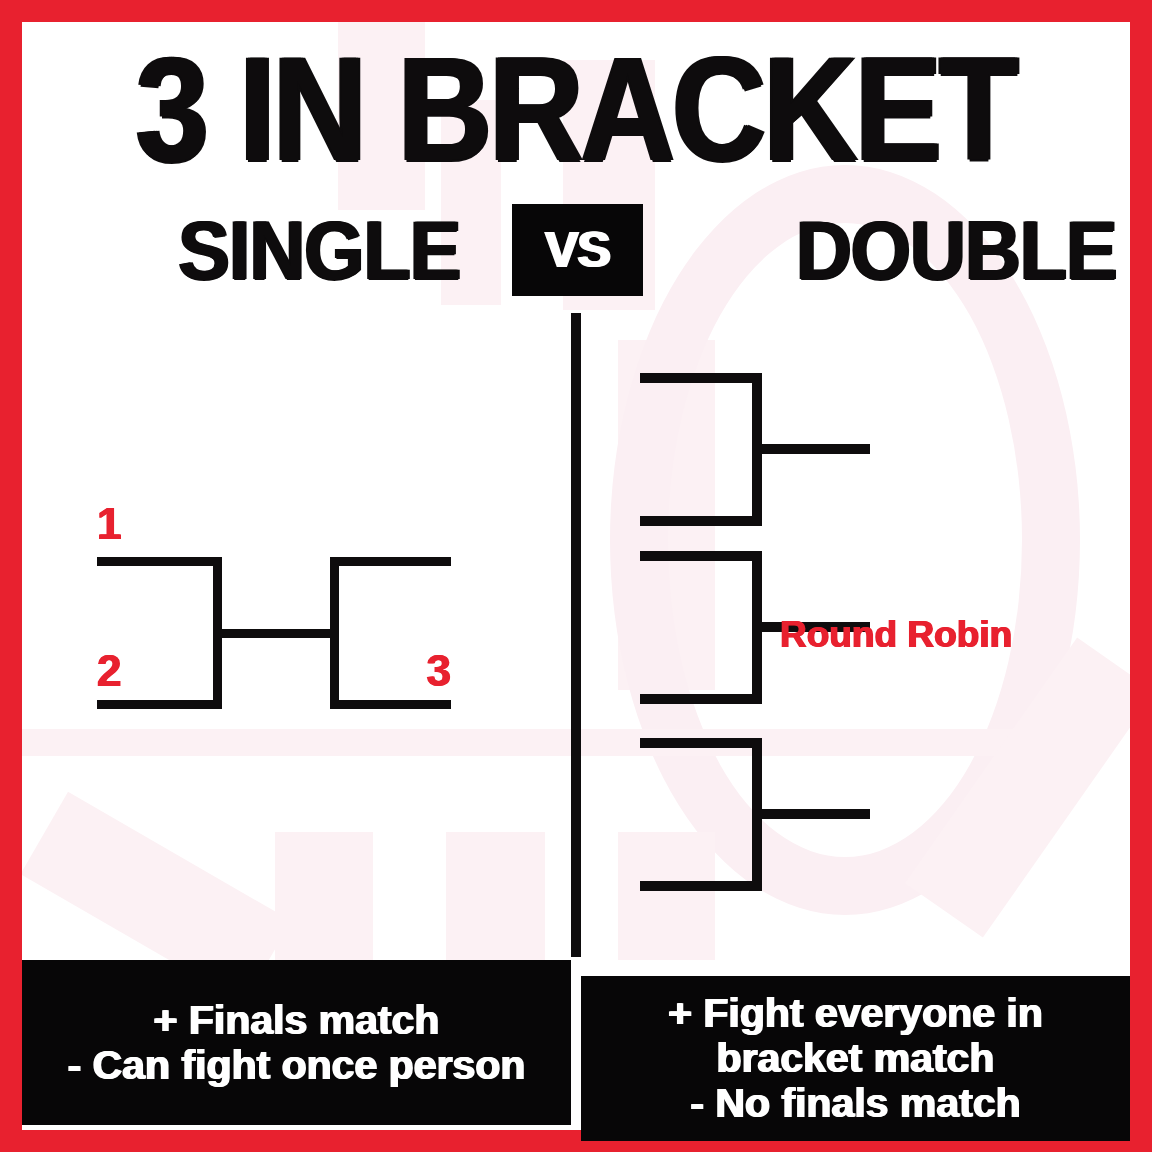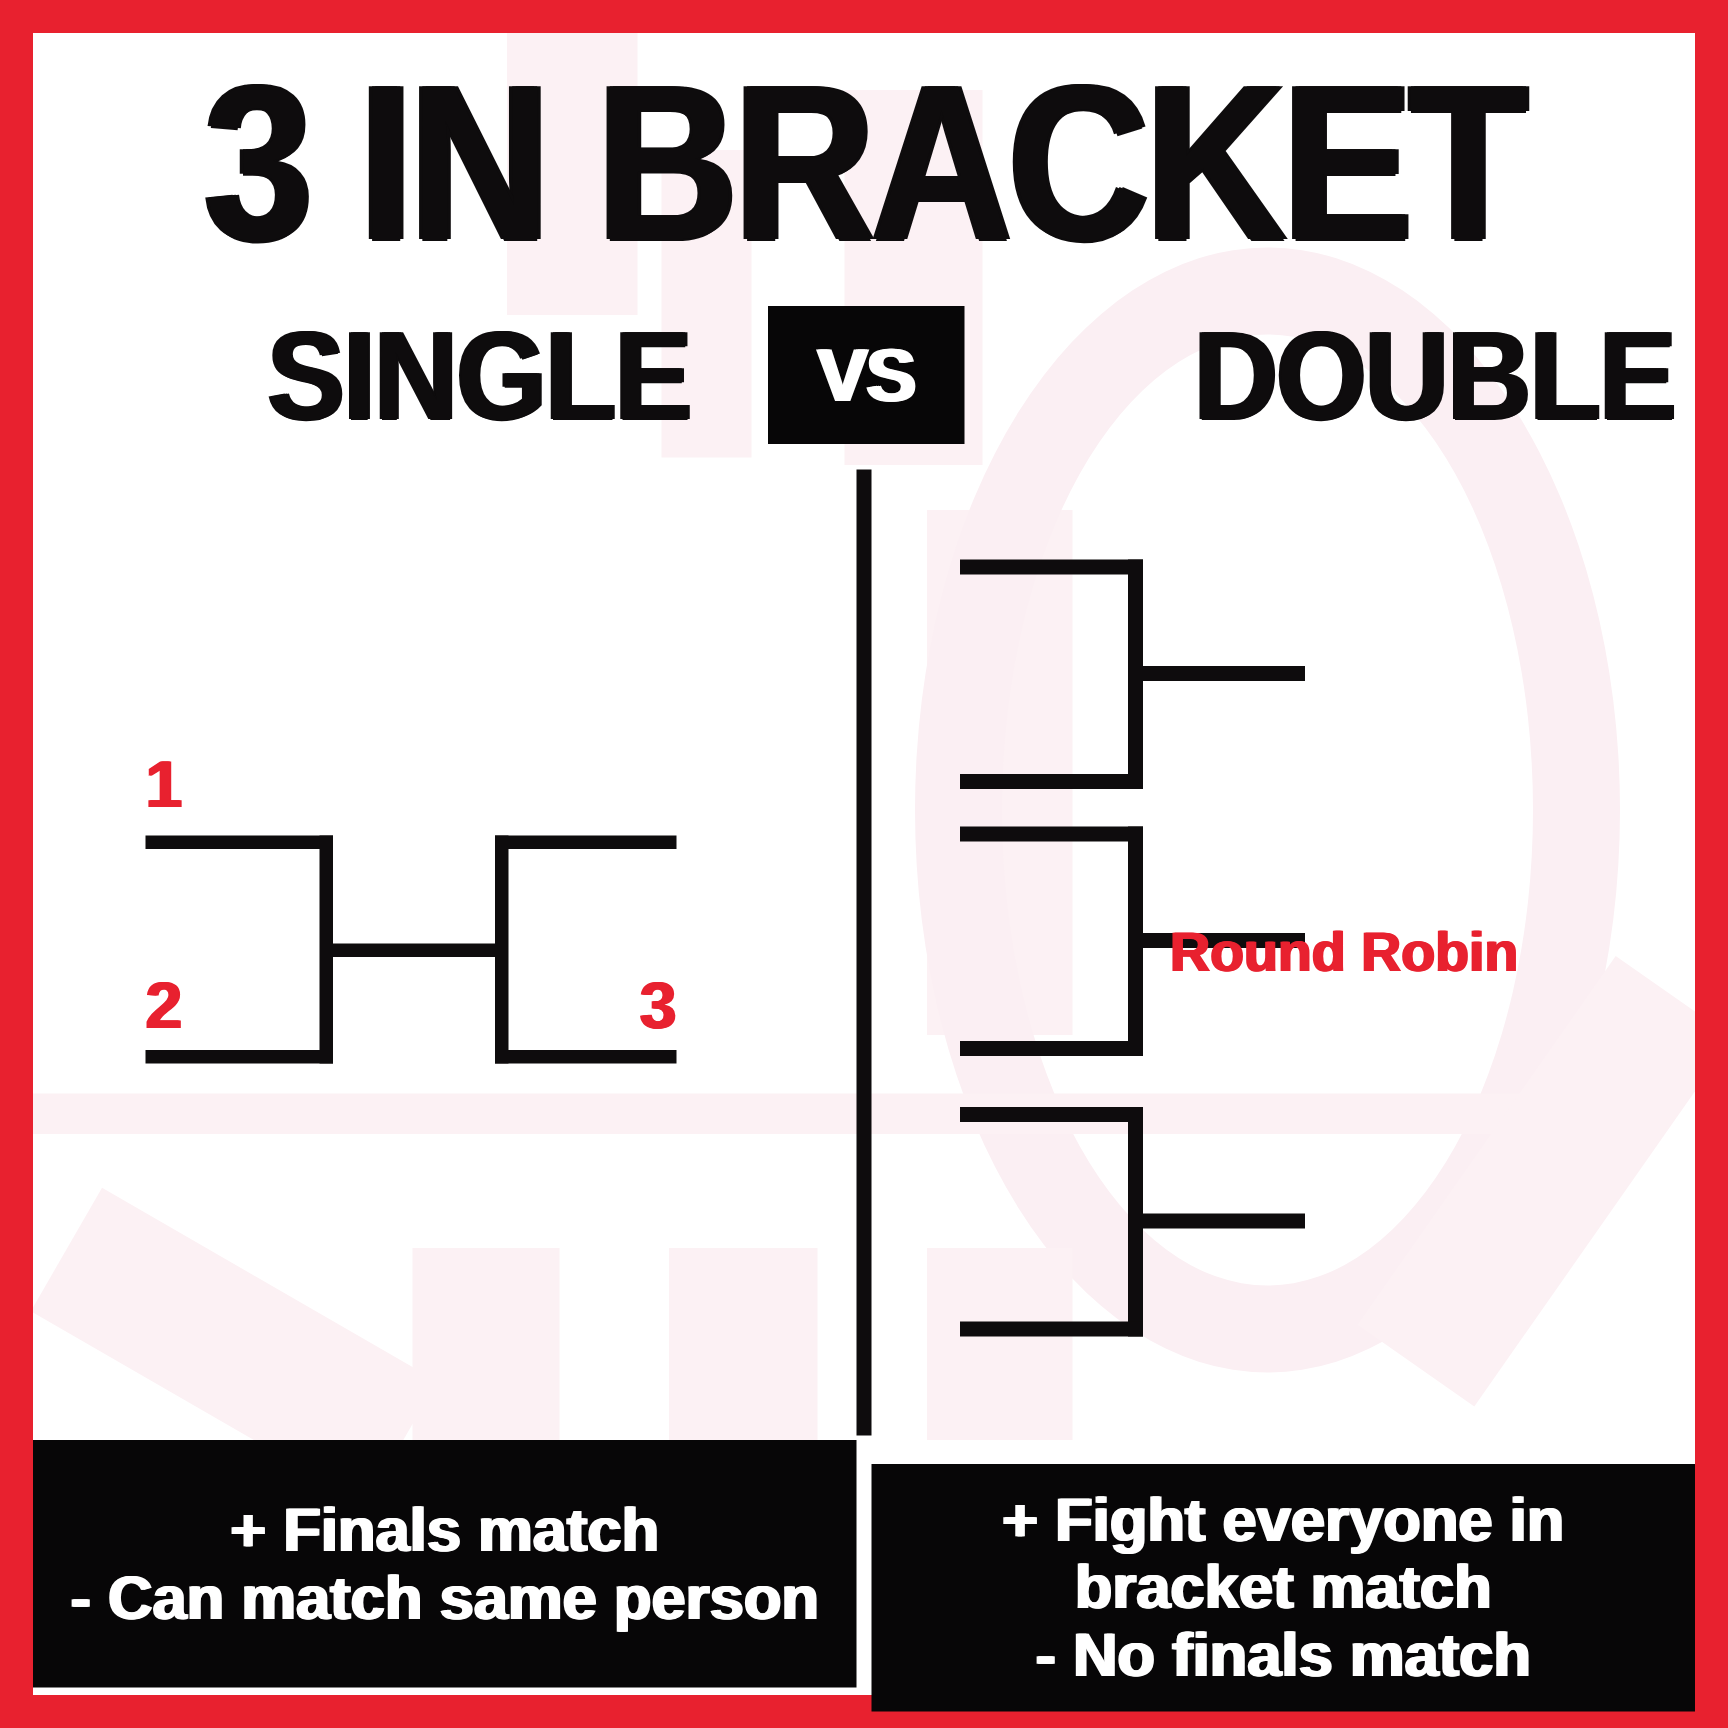--- a/index.html
+++ b/index.html
@@ -145,20 +145,20 @@
       <div class="bl mt"></div>
       <div class="bl mv"></div>
       <div class="bl mb"></div>
       <div class="bl mw"></div>
     </div>
     <div class="rr-label">Round Robin</div>
   </div>
 
   <div class="panel left">
     <span>+ Finals match</span>
-    <span>- Can match same person</span>
+    <span>- Can fight once person</span>
   </div>
   <div class="panel right">
     <span>+ Fight everyone in</span>
     <span>bracket match</span>
     <span>- No finals match</span>
   </div>
 </div>
 
 </body></html>

